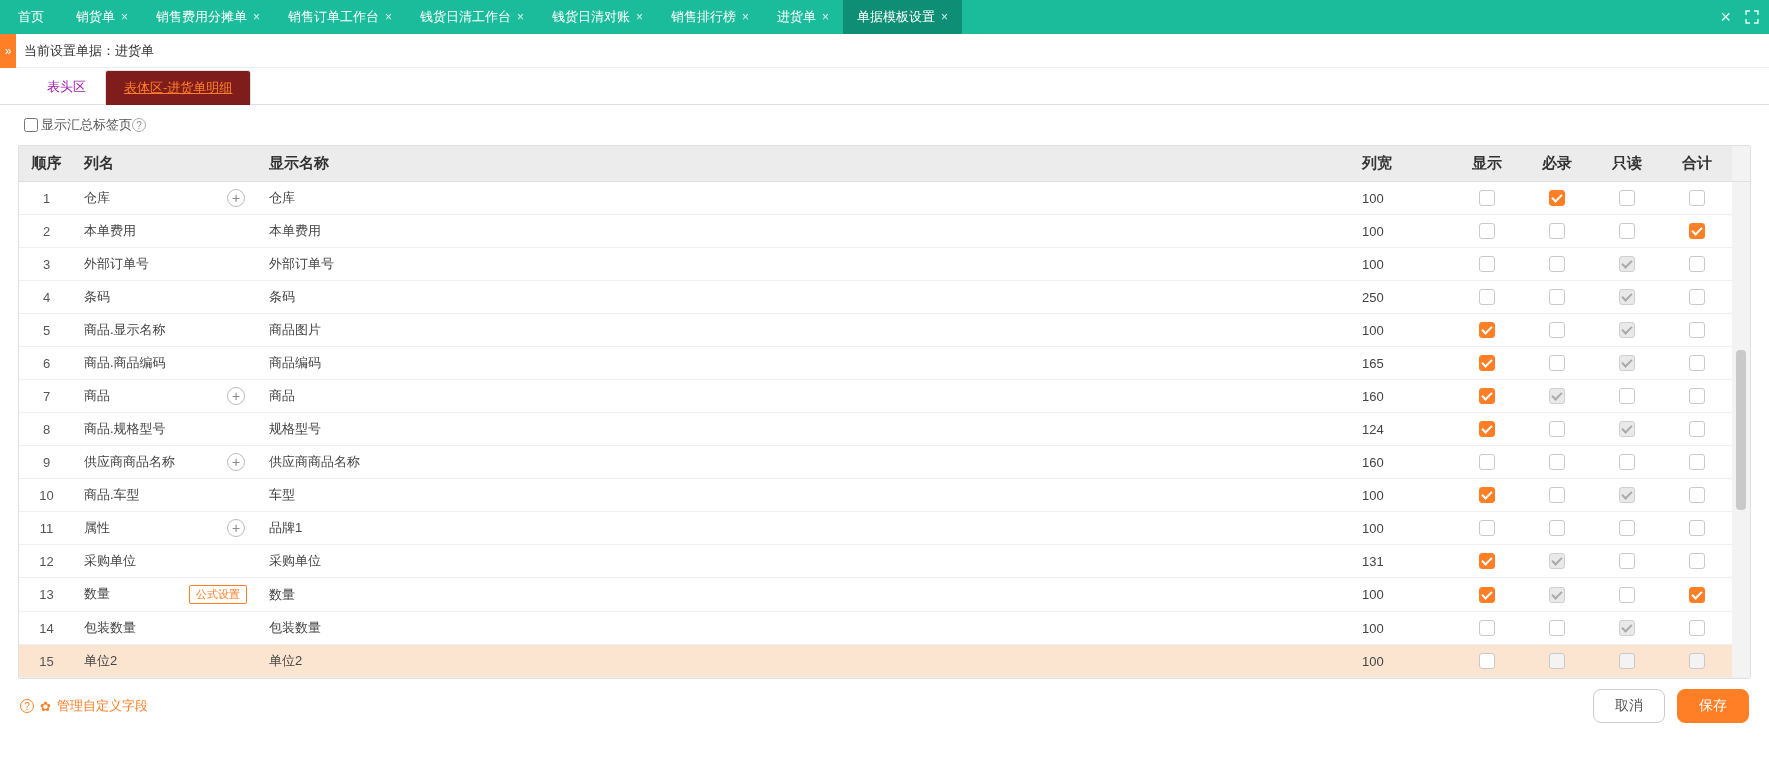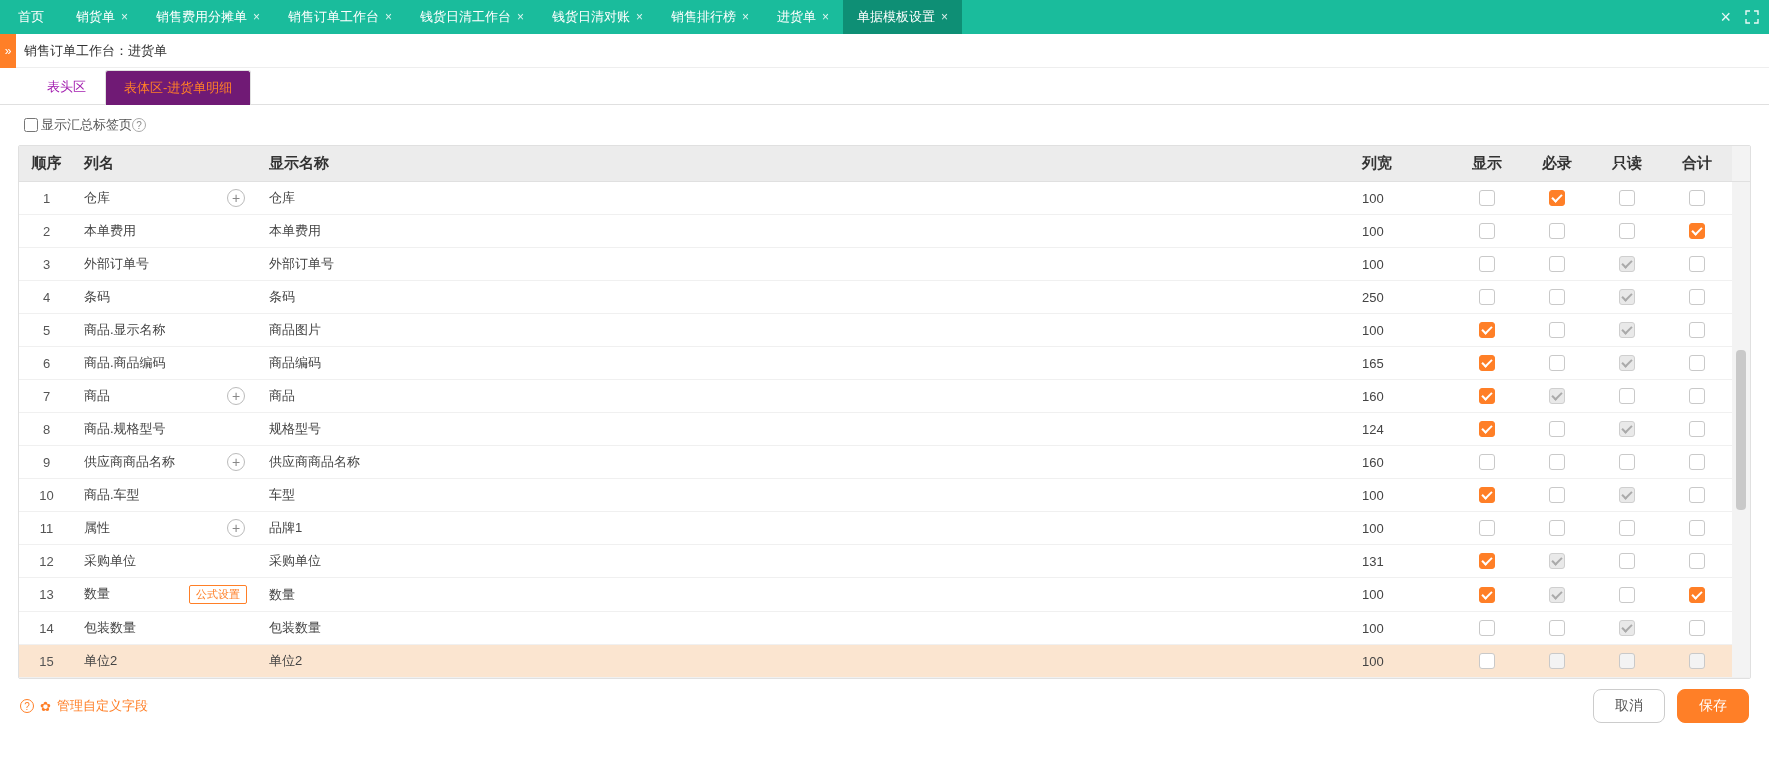--- a/index.html
+++ b/index.html
@@ -24,21 +24,21 @@
   .tabbar .right-icons span{cursor:pointer;opacity:.9;}
   .tabbar .right-icons .close-x{font-size:18px;line-height:1;}
   .tabbar .right-icons .expand svg{display:block;}
   
   .subhead{display:flex;align-items:center;height:34px;border-bottom:1px solid #eee;font-size:13px;}
   .subhead .chev{width:16px;height:34px;background:var(--orange);color:#fff;display:flex;align-items:center;justify-content:center;font-size:12px;}
   .subhead .label{padding-left:8px;color:#333;}
   
   .inner-tabs{display:flex;align-items:flex-end;height:36px;padding-left:28px;}
   .inner-tabs .itab{padding:8px 18px;font-size:13px;color:#a21caf;cursor:pointer;border:1px solid transparent;border-bottom:none;}
-  .inner-tabs .itab.active{color:var(--orange);border-color:var(--grey-border);border-radius:3px 3px 0 0;background:#701a75;position:relative;top:1px;}
+  .inner-tabs .itab.active{color:var(--orange);border-color:var(--grey-border);border-radius:3px 3px 0 0;background:#7f1d1d;position:relative;top:1px;text-decoration:underline;}
   .inner-tabs-wrap{border-bottom:1px solid var(--grey-border);}
   
   .opts{padding:10px 20px;display:flex;align-items:center;color:#555;}
   .opts input[type=checkbox]{width:14px;height:14px;}
   .opts .help{display:inline-flex;align-items:center;justify-content:center;width:14px;height:14px;border:1px solid #aaa;border-radius:50%;font-size:10px;color:#888;cursor:pointer;}
   
   .table-wrap{margin:0 18px;border:1px solid var(--grey-border);border-radius:2px;overflow:hidden;}
   table{width:100%;border-collapse:collapse;table-layout:fixed;}
   thead th{background:var(--grey-bg);font-weight:600;font-size:15px;color:#333;text-align:left;padding:8px 10px;border-bottom:1px solid var(--grey-border);}
   thead th.center{text-align:center;}
@@ -119,21 +119,21 @@
       <svg width="14" height="14" viewBox="0 0 14 14" fill="none" stroke="#fff" stroke-width="1.4">
         <path d="M1 5V1h4M13 5V1H9M1 9v4h4M13 9v4H9"></path>
       </svg>
     </span>
   </div>
 </div>
 
 <div class="subhead">
   <div class="chev">»</div>
   <div class="label">
-    <span>销售订单工作台：</span><span>进货单</span>
+    <span>当前设置单据：</span><span>进货单</span>
   </div>
 </div>
 
 <div class="inner-tabs-wrap">
   <div class="inner-tabs" id="inner-tabs-mount">
       <div class="itab">表头区</div>
       <div class="itab active">表体区-进货单明细</div>
     </div>
 </div>
 

